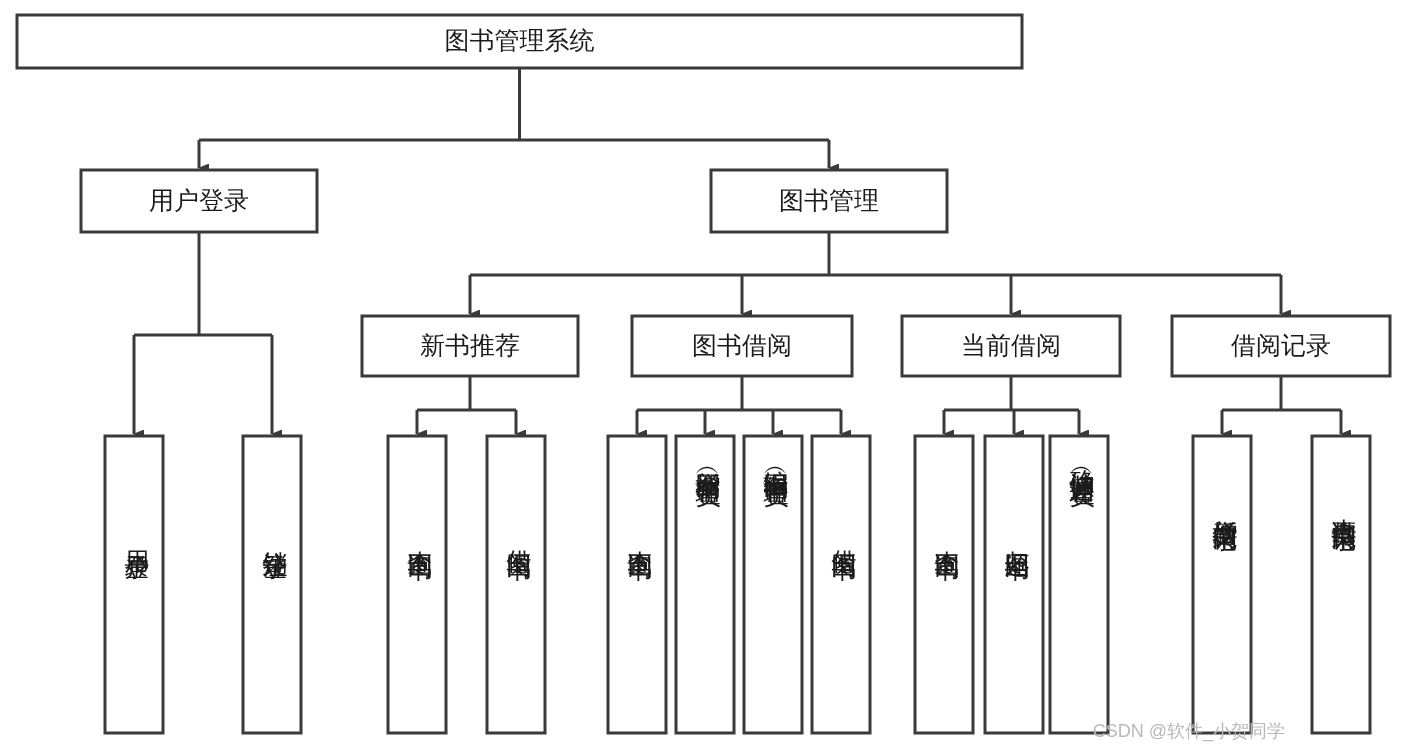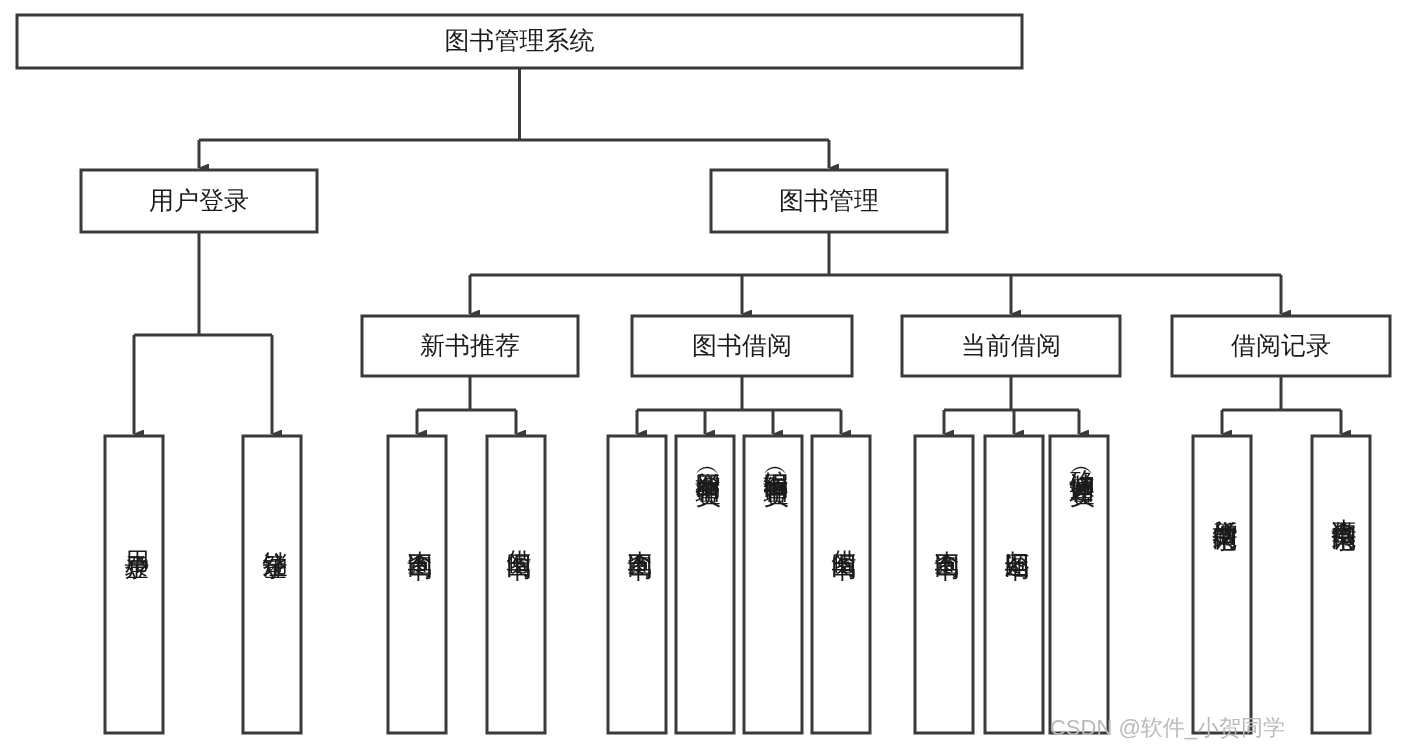--- a/index.html
+++ b/index.html
@@ -16,21 +16,21 @@
     font-family:"Liberation Sans","DejaVu Sans",sans-serif;
     fill:#1b1b1b;
     text-anchor:middle;
     dominant-baseline:middle;
   }
   .label-h{font-size:25px;}
   .label-v{font-size:25px;writing-mode:vertical-rl;letter-spacing:2px;}
   .watermark{
     position:absolute;
     right:8px;bottom:4px;
-    font-size:22px;
+    font-size:18px;
     color:#b9b9b9;
     font-family:"Liberation Sans","DejaVu Sans",sans-serif;
     white-space:nowrap;
     pointer-events:none;
   }
 </style>
 </head>
 <body>
 
 <div id="diagram-root">

